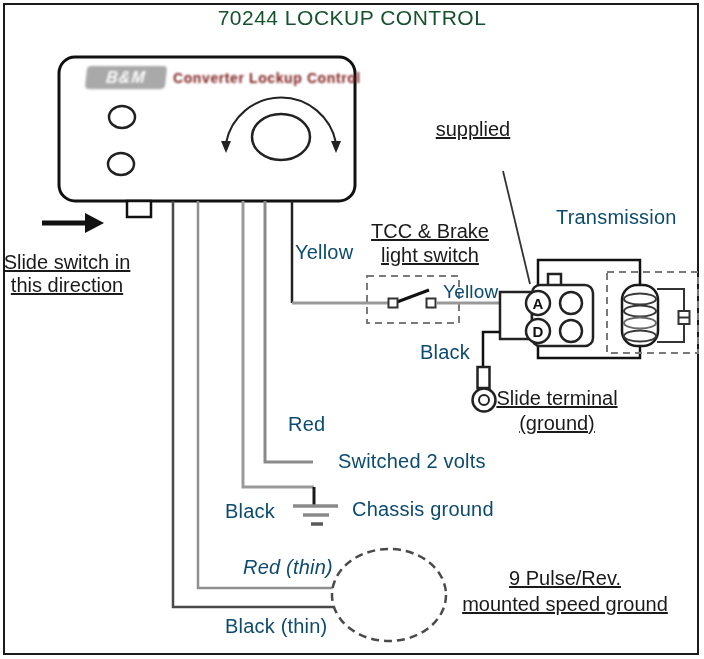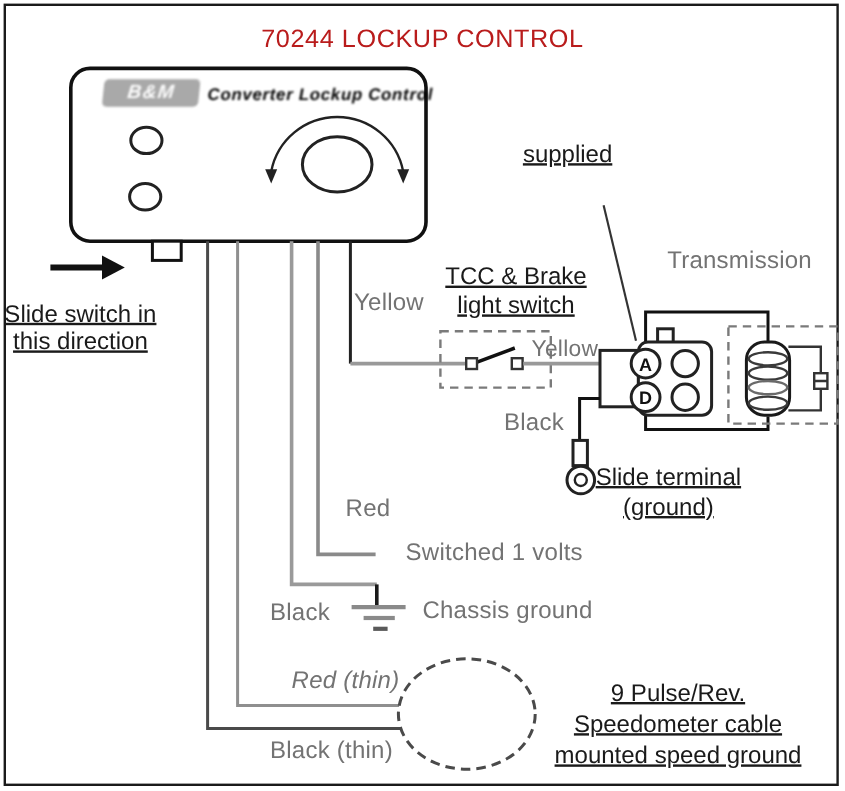--- a/index.html
+++ b/index.html
@@ -1,28 +1,28 @@
 <!DOCTYPE html>
 <html><head>
 <meta charset="utf-8">
 <style>
   html,body { margin:0; padding:0; background:#fff; }
   body { width:704px; height:659px; font-family:"Liberation Sans", sans-serif; }
   #canvas { position:relative; width:704px; height:659px; background:#fff; overflow:hidden; }
   .frame { position:absolute; left:3px; top:3px; width:696px; height:652px;
            border:2px solid #1a1a1a; box-sizing:border-box; }
-  .lbl { position:absolute; font-size:20px; color:#737373; white-space:nowrap; letter-spacing:0.2px;text-align:right; }
+  .lbl { position:absolute; font-size:20px; color:#0c4a6e; white-space:nowrap; letter-spacing:0.2px;text-align:right; }
   .ctr { text-align:center; }
   .title { position:absolute; top:6px; left:0; width:704px; text-align:center;
-           font-size:21px; color:#b91c1c; letter-spacing:0.5px;margin-top:15px; }
+           font-size:21px; color:#14532d; letter-spacing:0.5px; }
   .badge { position:absolute; left:86px; top:66px; width:80px; height:23px; background:#a9a9a9;
            border-radius:4px; transform:skewX(-6deg); color:#fdfdfd; font-weight:bold; font-style:italic;
            font-size:16px; text-align:center; line-height:23px; filter:blur(0.9px); letter-spacing:1px; }
   .brand { position:absolute; left:173px; top:70px; width:170px; font-size:14px; font-weight:bold;
-           font-style:italic; color:#000000; filter:blur(0.9px); letter-spacing:0.6px; white-space:nowrap; }
+           color:#7f1d1d; filter:blur(0.9px); letter-spacing:0.6px; white-space:nowrap; }
   svg.art { position:absolute; left:0; top:0; }
   .block { position:absolute; color:#1a1a1a; font-size:20px;text-decoration:underline; }
 </style>
 </head>
 <body>
 
 <div id="canvas">
 
   <div class="frame"></div>
 
@@ -118,29 +118,28 @@
 
   <div class="lbl" style="left:420px; top:341px;">Black</div>
 
   <div class="block ctr" style="left:491px; top:386px; width:132px; line-height:25px;">
     <div>Slide terminal</div>
     <div>(ground)</div>
   </div>
 
   <div class="lbl" style="left:288px; top:413px;">Red</div>
 
-  <div class="lbl" style="left:338px; top:450px;">Switched 1 volts</div>
+  <div class="lbl" style="left:338px; top:450px;">Switched 2 volts</div>
 
   <div class="lbl" style="left:225px; top:500px;">Black</div>
 
   <div class="lbl" style="left:352px; top:498px;">Chassis ground</div>
 
   <div class="lbl" style="left:243px; top:556px;font-style:italic;">Red (thin)</div>
 
   <div class="lbl" style="left:225px; top:615px;">Black (thin)</div>
 
   <div class="block ctr" style="left:452px; top:565px; width:226px; line-height:26px;">
     <div>9 Pulse/Rev.</div>
-    <div>Speedometer cable</div>
     <div>mounted speed ground</div>
   </div>
 
 </div>
 
 </body></html>

